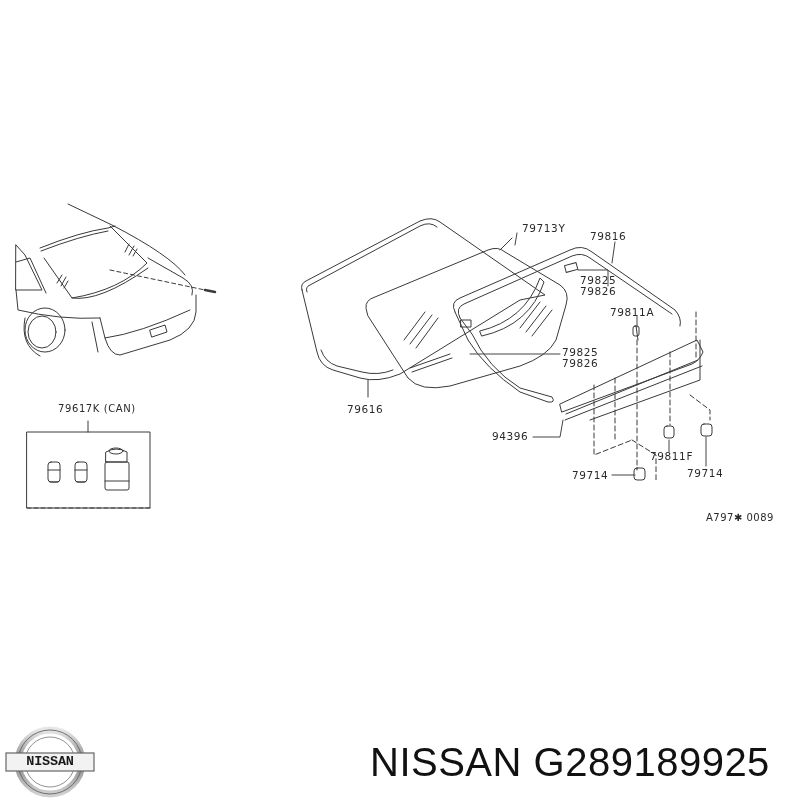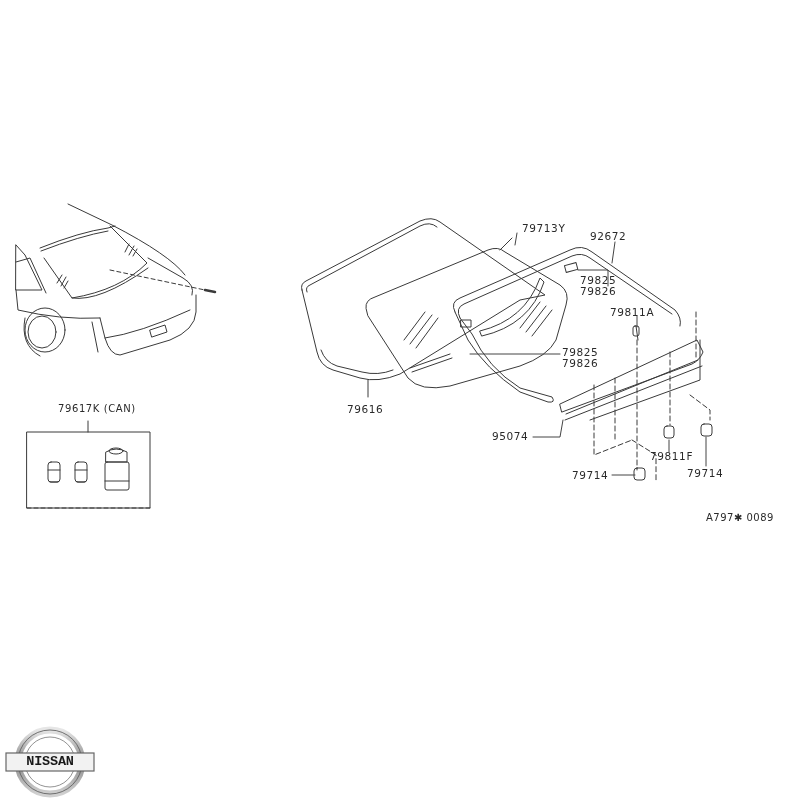--- a/index.html
+++ b/index.html
@@ -106,28 +106,28 @@
       <path d="M533 437 L560 437 L563 420"></path>
       <path d="M612 475 L635 475"></path>
       <path d="M637 316 L637 327"></path>
       <path d="M669 440 L669 452"></path>
       <path d="M706 437 L706 466"></path>
     </g>
   </g>
 </svg>
 
 <span class="label" style="left:522px;top:222px">79713Y</span>
-<span class="label" style="left:590px;top:230px">92672</span>
+<span class="label" style="left:590px;top:230px">79816</span>
 <span class="label" style="left:580px;top:274px">79825</span>
 <span class="label" style="left:580px;top:285px">79826</span>
 <span class="label" style="left:610px;top:306px">79811A</span>
 <span class="label" style="left:562px;top:346px">79825</span>
 <span class="label" style="left:562px;top:357px">79826</span>
 <span class="label" style="left:347px;top:403px">79616</span>
-<span class="label" style="left:492px;top:430px">95074</span>
+<span class="label" style="left:492px;top:430px">94396</span>
 <span class="label" style="left:650px;top:450px">79811F</span>
 <span class="label" style="left:572px;top:469px">79714</span>
 <span class="label" style="left:687px;top:467px">79714</span>
 <span class="label" style="left:58px;top:403px;font-size:10px">79617K (CAN)</span>
 
 <span class="ref" style="left:706px;top:512px">A797✱ 0089</span>
 
 <svg class="logo" viewBox="0 0 92 72">
   <defs>
     <linearGradient id="chrome" x1="0" y1="0" x2="0" y2="1">
@@ -136,13 +136,14 @@
       <stop offset="1" stop-color="#d0d0d0"></stop>
     </linearGradient>
   </defs>
   <circle cx="46" cy="36" r="32" fill="none" stroke="url(#chrome)" stroke-width="7"></circle>
   <circle cx="46" cy="36" r="32" fill="none" stroke="#555" stroke-width="0.8"></circle>
   <circle cx="46" cy="36" r="25" fill="none" stroke="#777" stroke-width="0.8"></circle>
   <rect x="2" y="27" width="88" height="18" fill="#f2f2f2" stroke="#666" stroke-width="1.2"></rect>
 </svg>
 <span class="logo-text">NISSAN</span>
 
+<div class="brand-title">NISSAN G289189925</div>
 </div>
 
 </body></html>

